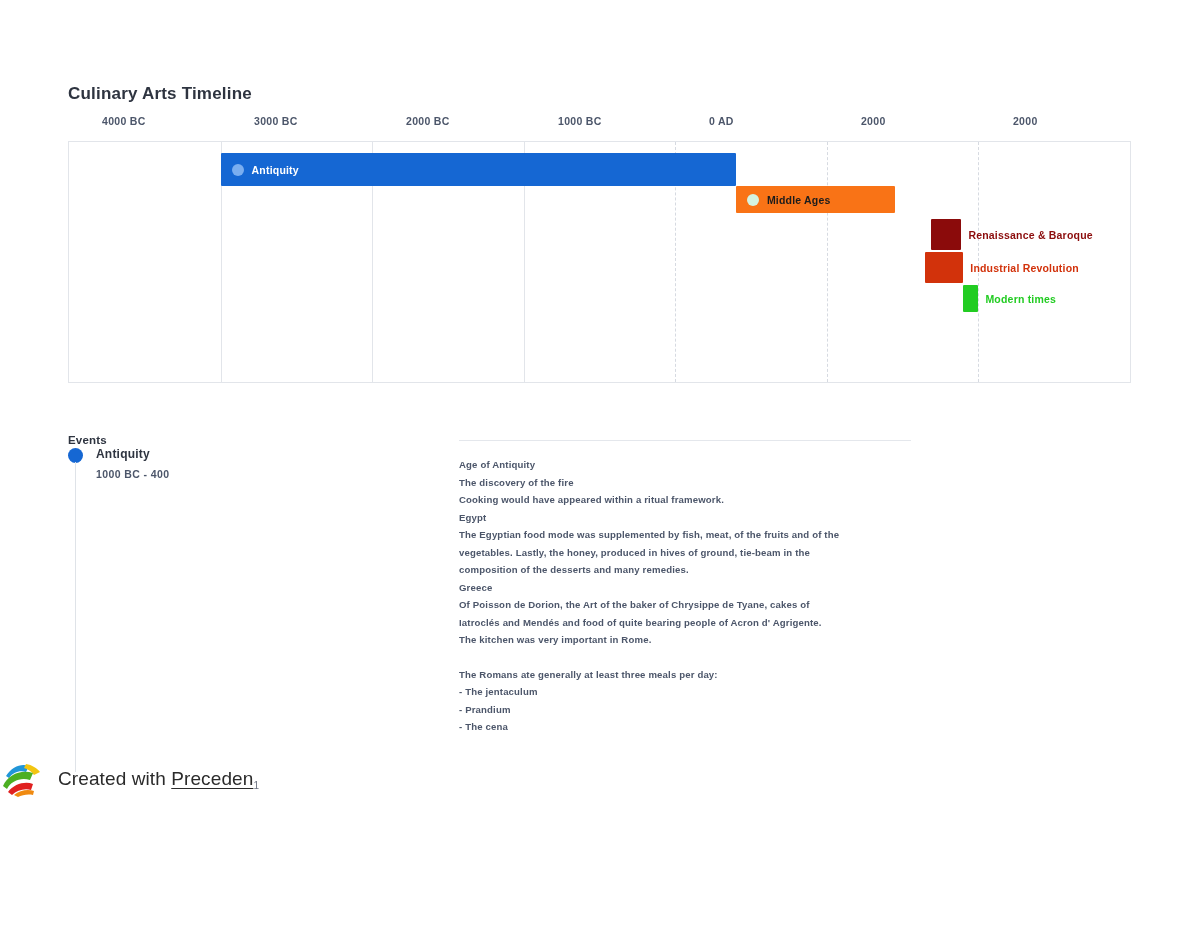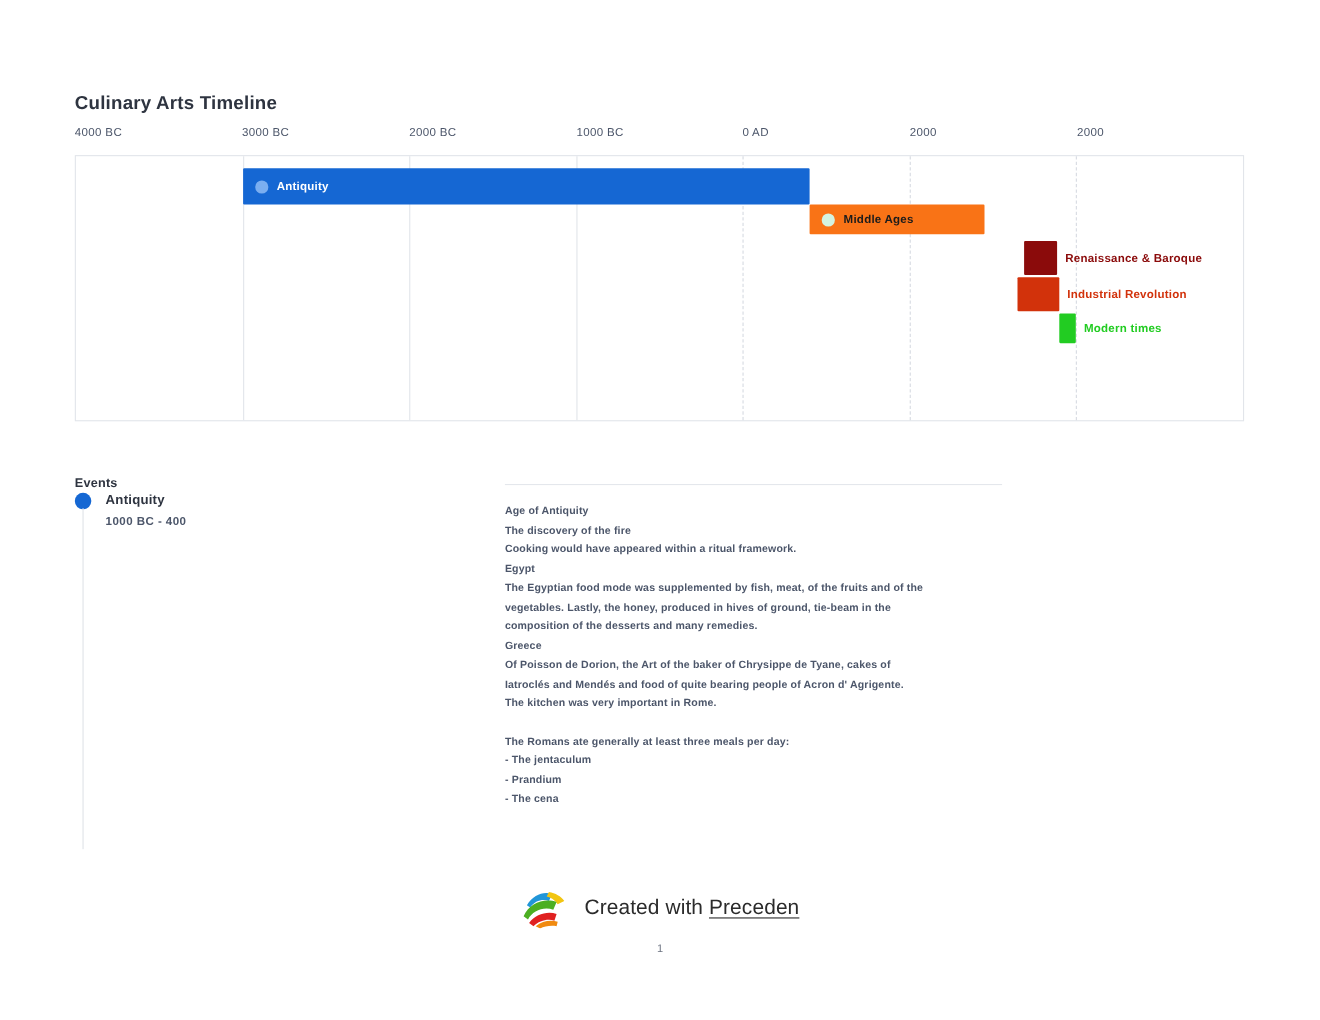--- a/index.html
+++ b/index.html
@@ -39,24 +39,25 @@
     position: absolute;
     left: 0;
     top: 0;
     width: 100%;
     height: 26px;
   }
   .axis-tick {
     position: absolute;
     top: 0;
     font-size: 10.5px;
-    font-weight: normal;
+    font-weight: bold;
     color: #4c566a;
     white-space: nowrap;
     letter-spacing: 0.3px;
+    margin-left: 34px;
   }
   .plot {
     position: absolute;
     left: 0;
     top: 26px;
     right: 0;
     bottom: 0;
     border: 1px solid #e2e5ea;
     box-sizing: border-box;
     background: #ffffff;
@@ -182,24 +183,24 @@
     margin: 0;
   }
   .detail-body p.spacer-before {
     margin-top: 17px;
   }
 
   
   .footer {
     position: absolute;
     left: 0;
-    top: 808px;
+    top: 761px;
     width: 1200px;
     display: flex;
-    flex-direction: column;
+    flex-direction: row;
     align-items: center;
   }
   .footer-brand {
     display: flex;
     align-items: center;
     gap: 12px;
   }
   .footer-text {
     font-size: 19px;
     color: #2b2b2b;

